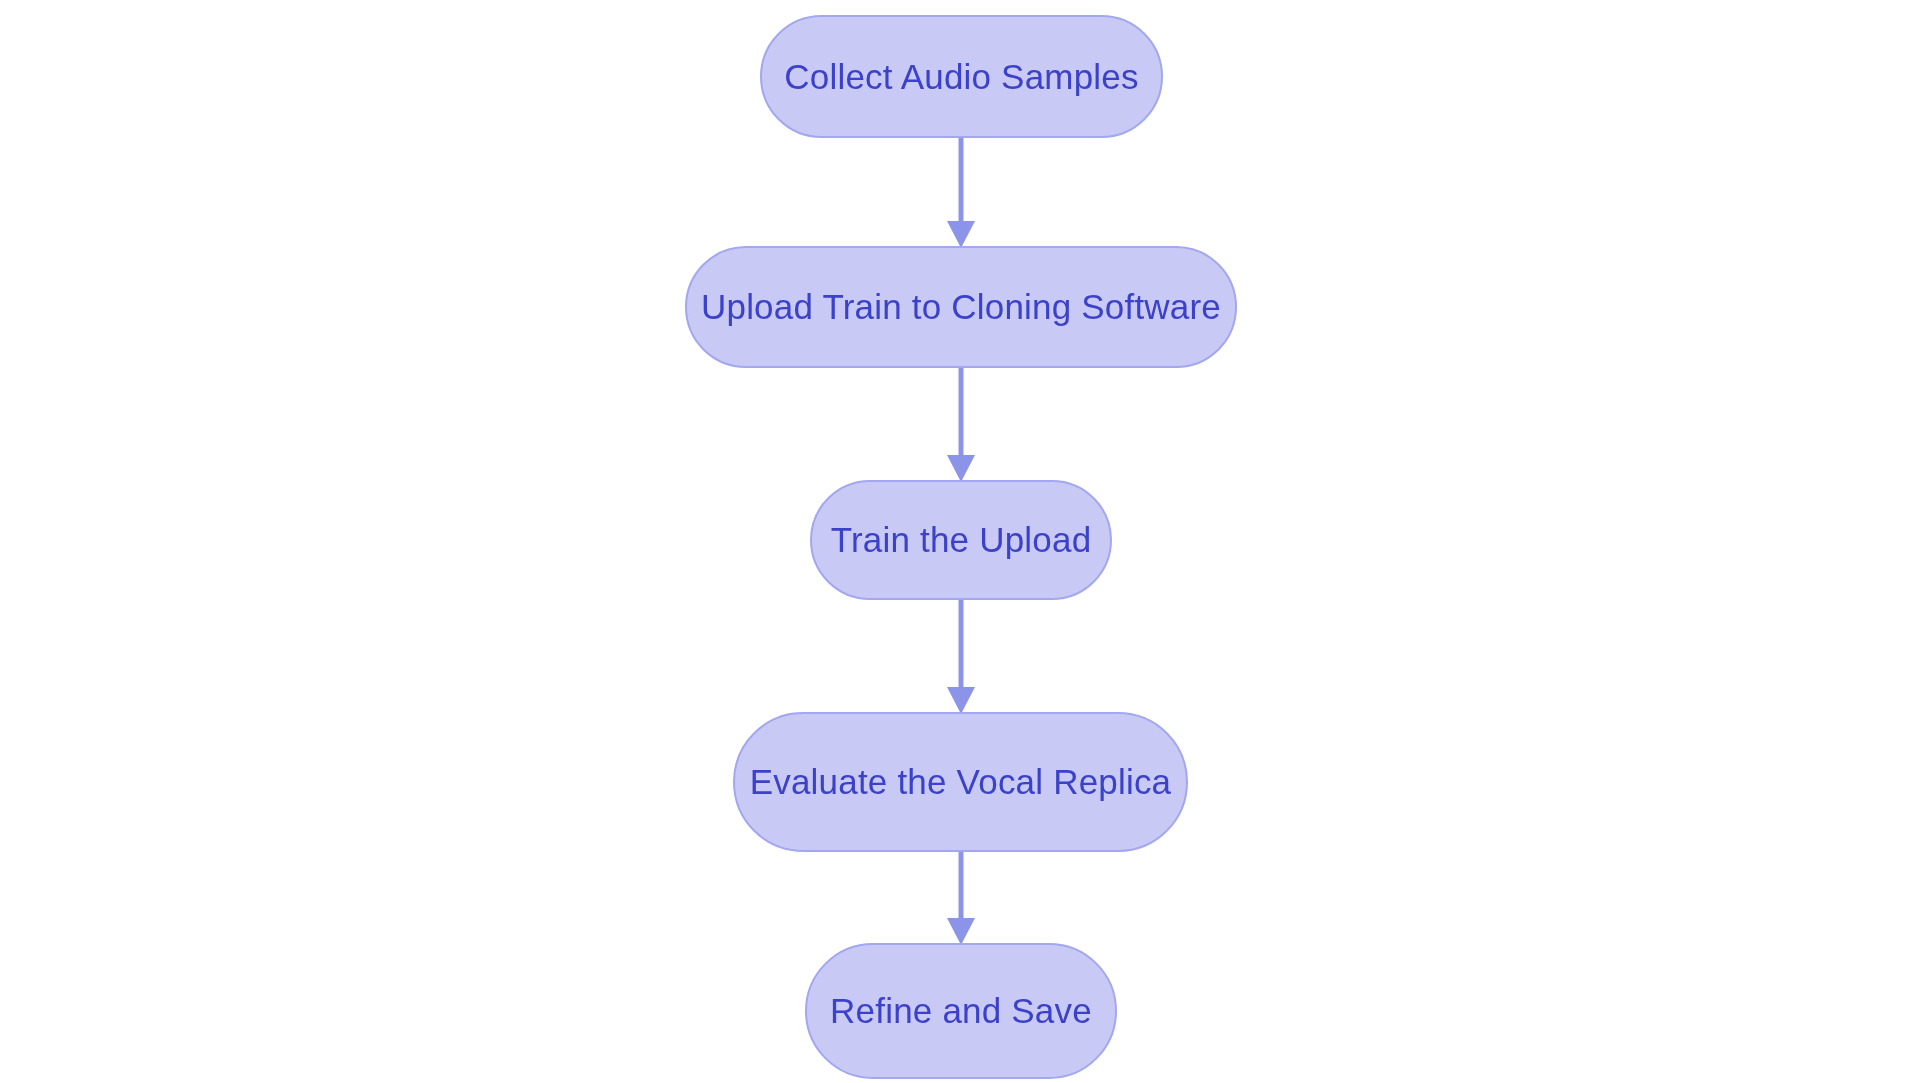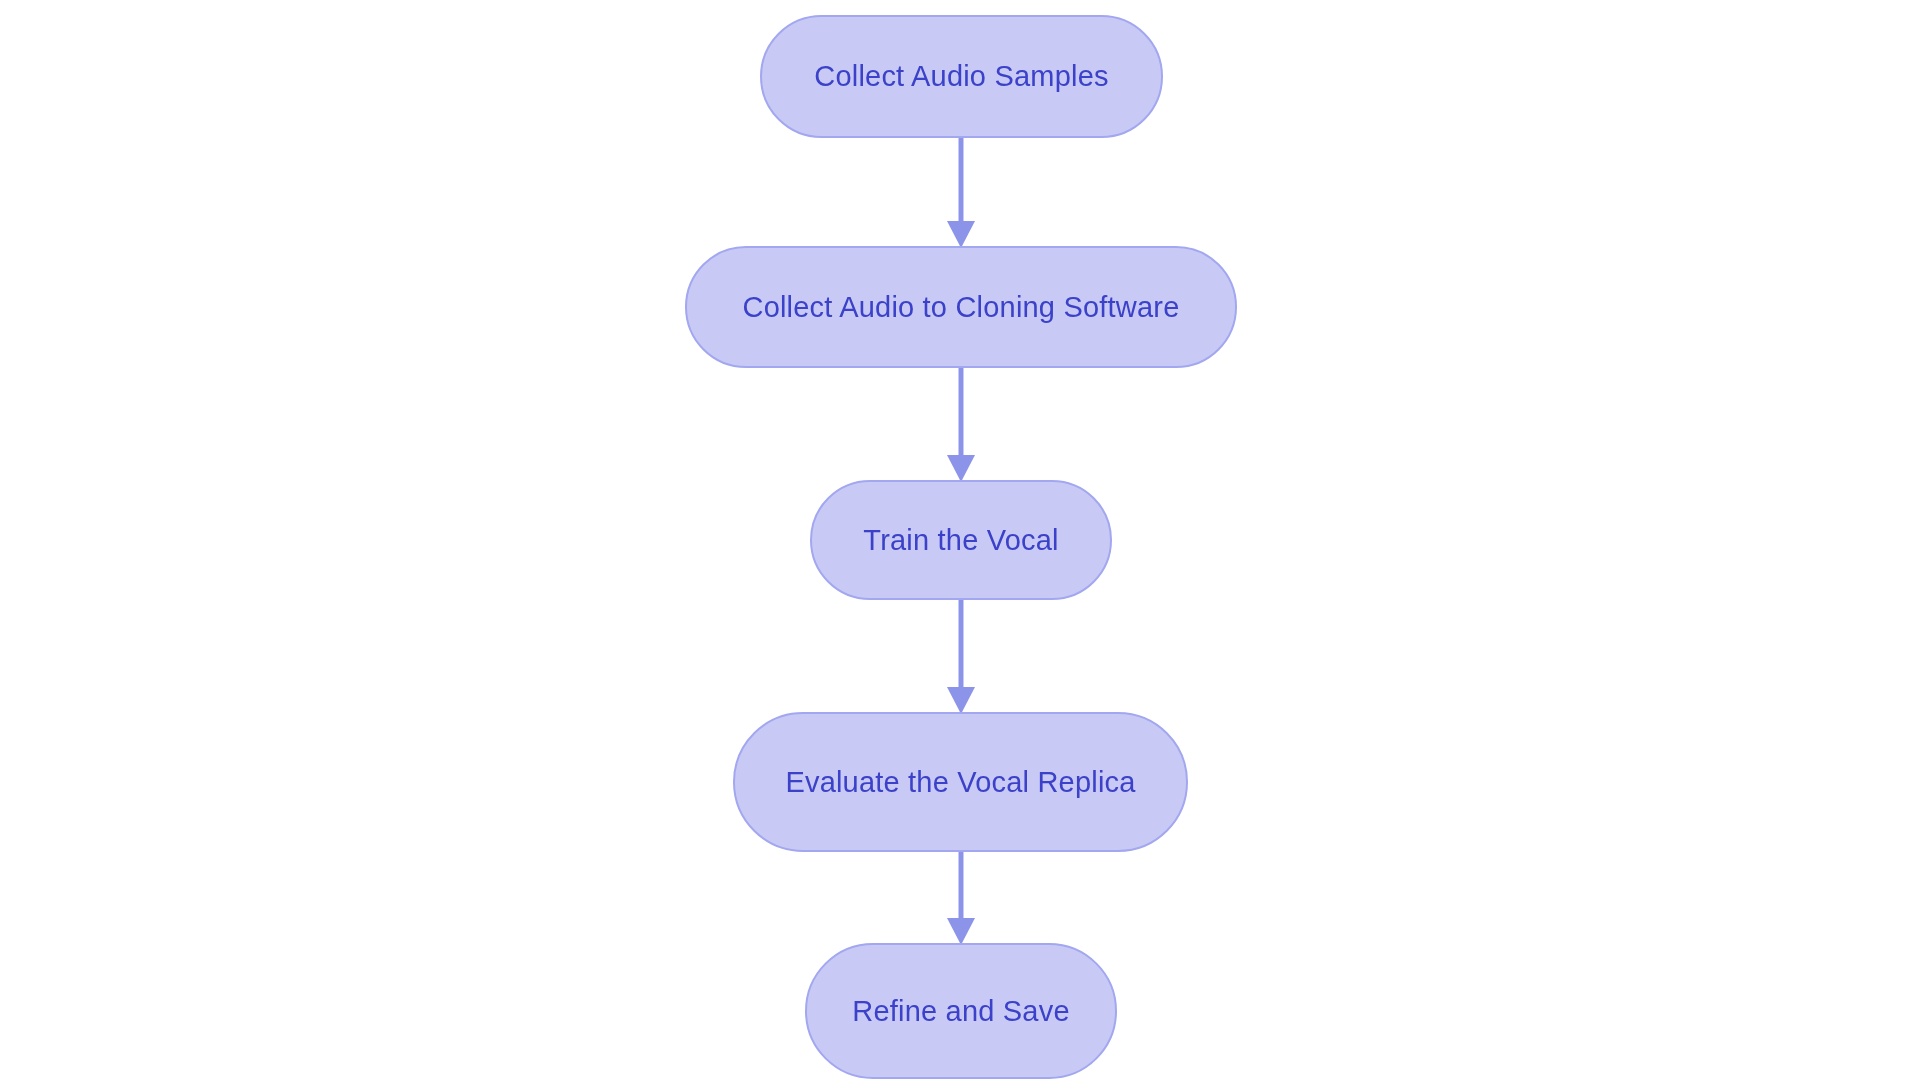--- a/index.html
+++ b/index.html
@@ -28,21 +28,21 @@
     box-sizing: border-box;
     display: flex;
     align-items: center;
     justify-content: center;
     background: var(--node-fill, #c8caf5);
     border: 2px solid var(--node-border, #a2a7ef);
     border-radius: 999px;
   }
   .flow-node .node-label {
     color: var(--node-text, #3b41c8);
-    font-size: 29px;
+    font-size: 35px;
     line-height: 1.2;
     white-space: nowrap;
     text-align: center;
     letter-spacing: 0.2px;
   }
 </style>
 </head>
 <body>
 
 <div class="canvas" style="--bg: #ffffff; --node-fill: #c8caf5; --node-border: #a2a7ef; --node-text: #3b41c8;">
@@ -62,24 +62,24 @@
       <g>
         <line x1="961" x2="961" y1="832" y2="920" stroke="#8c94e9" stroke-width="5"></line>
         <polygon points="947,918 975,918 961,945" fill="#8c94e9"></polygon>
       </g>
     </svg>
   <div id="nodes-layer">
       <div class="flow-node" style="left: 760px; top: 15px; width: 403px; height: 123px;">
         <span class="node-label">Collect Audio Samples</span>
       </div>
       <div class="flow-node" style="left: 685px; top: 246px; width: 552px; height: 122px;">
-        <span class="node-label">Collect Audio to Cloning Software</span>
+        <span class="node-label">Upload Train to Cloning Software</span>
       </div>
       <div class="flow-node" style="left: 810px; top: 480px; width: 302px; height: 120px;">
-        <span class="node-label">Train the Vocal</span>
+        <span class="node-label">Train the Upload</span>
       </div>
       <div class="flow-node" style="left: 733px; top: 712px; width: 455px; height: 140px;">
         <span class="node-label">Evaluate the Vocal Replica</span>
       </div>
       <div class="flow-node" style="left: 805px; top: 943px; width: 312px; height: 136px;">
         <span class="node-label">Refine and Save</span>
       </div>
     </div>
 </div>
 

